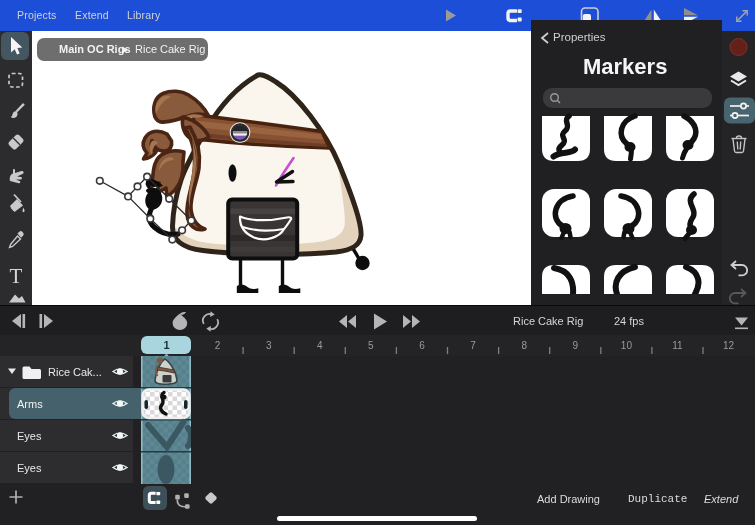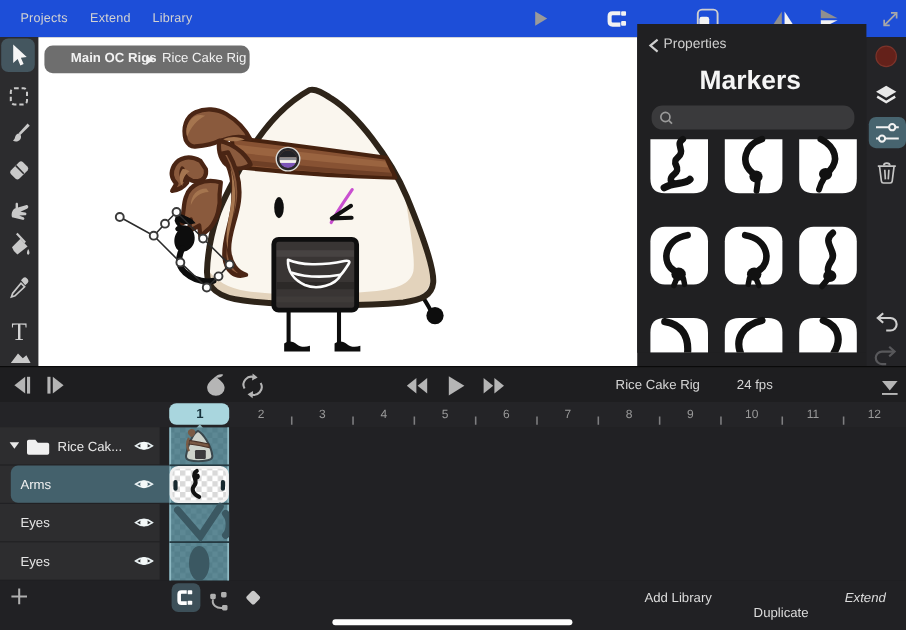--- a/index.html
+++ b/index.html
@@ -399,17 +399,17 @@
   </div>
   <svg class="abs" style="left:172px;top:4px;" width="24" height="24" viewBox="0 0 24 24">
     <path d="M5.5,11.5 C4.5,16 8,19.5 14.5,18.5" fill="none" stroke="#b0b0b0" stroke-width="1.6"></path>
     <rect x="3.2" y="6.8" width="4.6" height="4.6" rx="1.2" fill="#b0b0b0"></rect>
     <rect x="12.2" y="5.3" width="4.6" height="4.6" rx="1.2" fill="#b0b0b0"></rect>
     <rect x="13" y="16.2" width="4.6" height="4.6" rx="1.2" fill="#b0b0b0"></rect>
   </svg>
   <svg class="abs" style="left:204px;top:7px;" width="14" height="14" viewBox="0 0 14 14">
     <rect x="2.4" y="2.4" width="9.2" height="9.2" rx="2" fill="#c9c9c9" transform="rotate(45 7 7)"></rect>
   </svg>
-  <div class="abs" style="left:537px;top:9px;font-size:11px;color:#dcdcdc;">Add Library</div>
-  <div class="abs" style="left:628px;top:21px;font-size:11px;color:#dcdcdc;">Duplicate</div>
+  <div class="abs" style="left:537px;top:9px;font-size:11px;color:#dcdcdc;">Add Drawing</div>
+  <div class="abs" style="left:628px;top:9px;font-size:11px;color:#dcdcdc;font-family:Liberation Mono, monospace;">Duplicate</div>
   <div class="abs" style="left:704px;top:9px;font-size:11px;color:#dcdcdc;font-style:italic;">Extend</div>
   <div class="abs" style="left:277px;top:32px;width:200px;height:5px;border-radius:3px;background:#ffffff;"></div>
 </div>
 
 </body></html>

